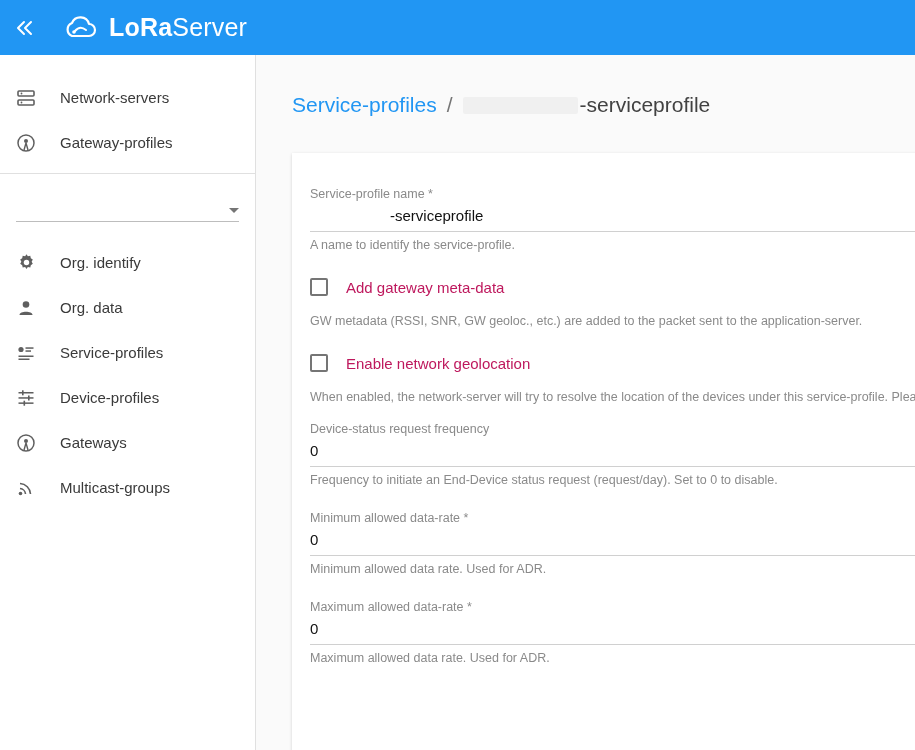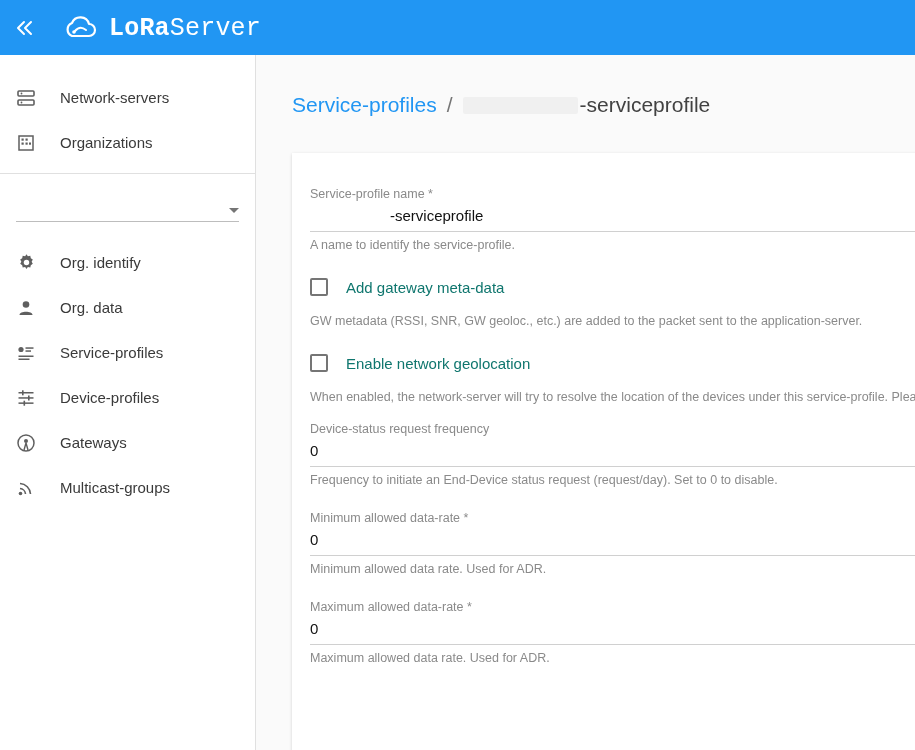--- a/index.html
+++ b/index.html
@@ -22,24 +22,23 @@
     color: #ffffff;
   }
   .appbar .menu-btn {
     width: 55px; height: 55px;
     display: flex; align-items: center; justify-content: center;
     cursor: pointer;
   }
   .appbar .menu-btn svg { display: block; }
   .brand {
     display: flex;
-    align-items: flex-end;
+    align-items: flex-start;
     gap: 10px;
     margin-left: 6px;
-    font-family: Liberation Mono, monospace;
   }
   .brand-logo { width: 38px; height: 30px; }
   .brand-text {
     font-size: 25px;
     letter-spacing: 0.2px;
     font-weight: 400;
     white-space: nowrap;
   }
   .brand-text b { font-weight: 700; }
 
@@ -184,21 +183,21 @@
   }
   .checkbox {
     width: 18px; height: 18px;
     border: 2px solid #757575;
     border-radius: 2px;
     margin-right: 18px;
     cursor: pointer;
   }
   .check-label {
     font-size: 15px;
-    color: #0f766e;
+    color: #be185d;
   }
   .check-help {
     font-size: 12.5px;
     color: #8a8a8a;
     margin-top: 18px;
     white-space: nowrap;
     overflow: hidden;
   }
   .spacer-18 { height: 18px; }
 </style>
@@ -237,34 +236,31 @@
         <svg width="20" height="20" viewBox="0 0 20 20">
           <rect x="2" y="3" width="16" height="5" rx="1" fill="none" stroke="#5f5f5f" stroke-width="1.6"></rect>
           <rect x="2" y="12" width="16" height="5" rx="1" fill="none" stroke="#5f5f5f" stroke-width="1.6"></rect>
           <circle cx="5.5" cy="5.5" r="0.9" fill="#5f5f5f"></circle>
           <circle cx="5.5" cy="14.5" r="0.9" fill="#5f5f5f"></circle>
         </svg>
       </span>
       <span class="nav-label">Network-servers</span>
     </div>
 
-
-    <div class="nav-item">
-      <span class="nav-icon">
-        <svg width="20" height="20" viewBox="0 0 20 20">
-          <rect x="3" y="3" width="14" height="14" fill="none" stroke="#5f5f5f" stroke-width="1.5"></rect>
-          <rect x="5.5" y="5.5" width="2.2" height="2.2" fill="#5f5f5f"></rect>
-          <rect x="9.5" y="5.5" width="2.2" height="2.2" fill="#5f5f5f"></rect>
-          <rect x="5.5" y="9.5" width="2.2" height="2.2" fill="#5f5f5f"></rect>
-          <rect x="9.5" y="9.5" width="2.2" height="2.2" fill="#5f5f5f"></rect>
-          <rect x="13" y="9.5" width="2" height="2.2" fill="#5f5f5f"></rect>
-        </svg>
-      </span>
-      <span class="nav-label">Organizations</span>
-    </div>
+    <div class="nav-item">
+      <span class="nav-icon">
+        <svg width="20" height="20" viewBox="0 0 20 20">
+          <circle cx="10" cy="10" r="8" fill="none" stroke="#5f5f5f" stroke-width="1.5"></circle>
+          <circle cx="10" cy="8" r="2" fill="#5f5f5f"></circle>
+          <path d="M10 10 L8 17 M10 10 L12 17" stroke="#5f5f5f" stroke-width="1.4" fill="none"></path>
+        </svg>
+      </span>
+      <span class="nav-label">Gateway-profiles</span>
+    </div>
+
 
 
     <div class="nav-divider"></div>
 
     <div class="org-select">
       <span class="org-value"></span>
       <span class="caret"></span>
     </div>
 
     <div style="height:14px"></div>

